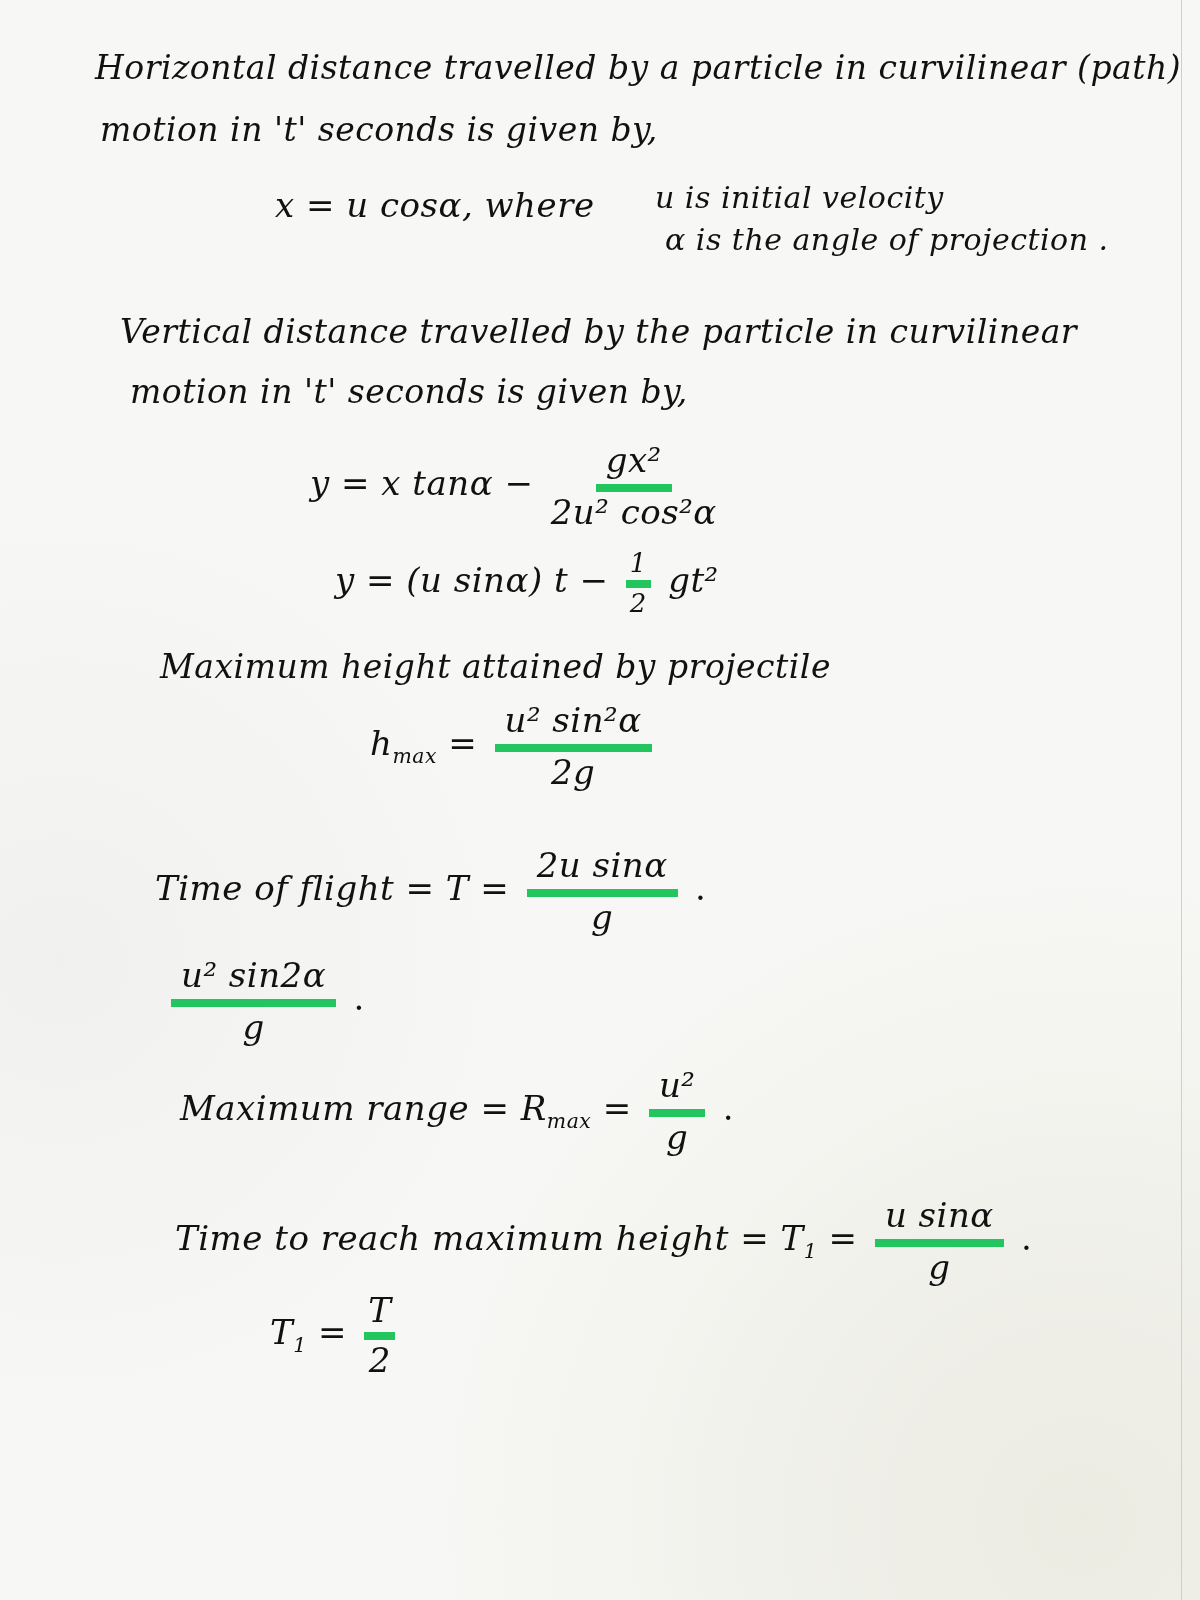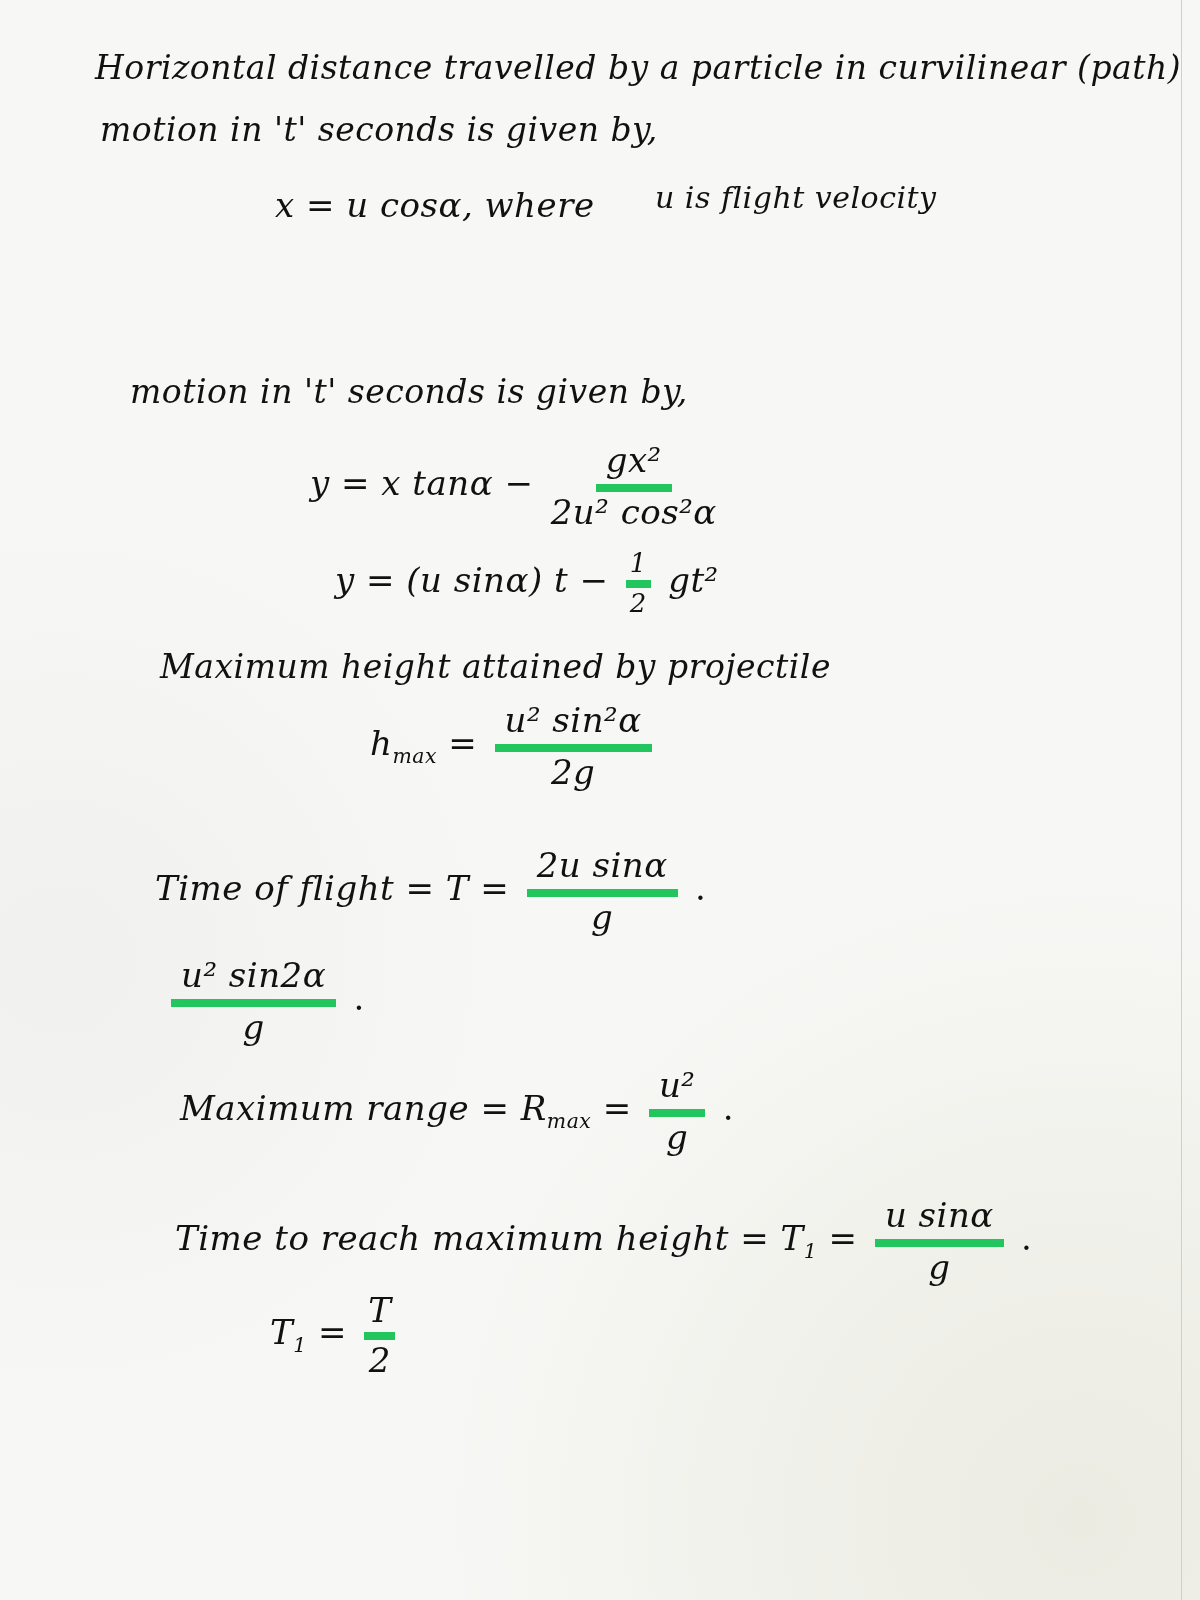--- a/index.html
+++ b/index.html
@@ -38,22 +38,24 @@
 
 <div class="page">
   <div class="edge"></div>
 
   <div class="line" style="left:95px; top:48px;">Horizontal distance travelled by a particle in curvilinear (path)</div>
   <div class="line" style="left:100px; top:110px;">motion in 't' seconds is given by,</div>
 
   <div class="line eq" style="left:275px; top:185px;">
     <span>x = u cosα</span><span>, where</span>
   </div>
-  <div class="line" style="left:655px; top:180px; font-size:30px;">u is flight velocity</div>
+  <div class="line" style="left:655px; top:180px; font-size:30px;">u is initial velocity</div>
+  <div class="line" style="left:665px; top:222px; font-size:30px;">α is the angle of projection .</div>
 
+  <div class="line" style="left:120px; top:312px;">Vertical distance travelled by the particle in curvilinear</div>
   <div class="line" style="left:130px; top:372px;">motion in 't' seconds is given by,</div>
 
   <div class="line eq" style="left:310px; top:440px;">
     <span>y = x tanα −</span>
     <span class="frac">
       <span class="num">gx²</span>
       <span class="den">2u² cos²α</span>
     </span>
   </div>
 

